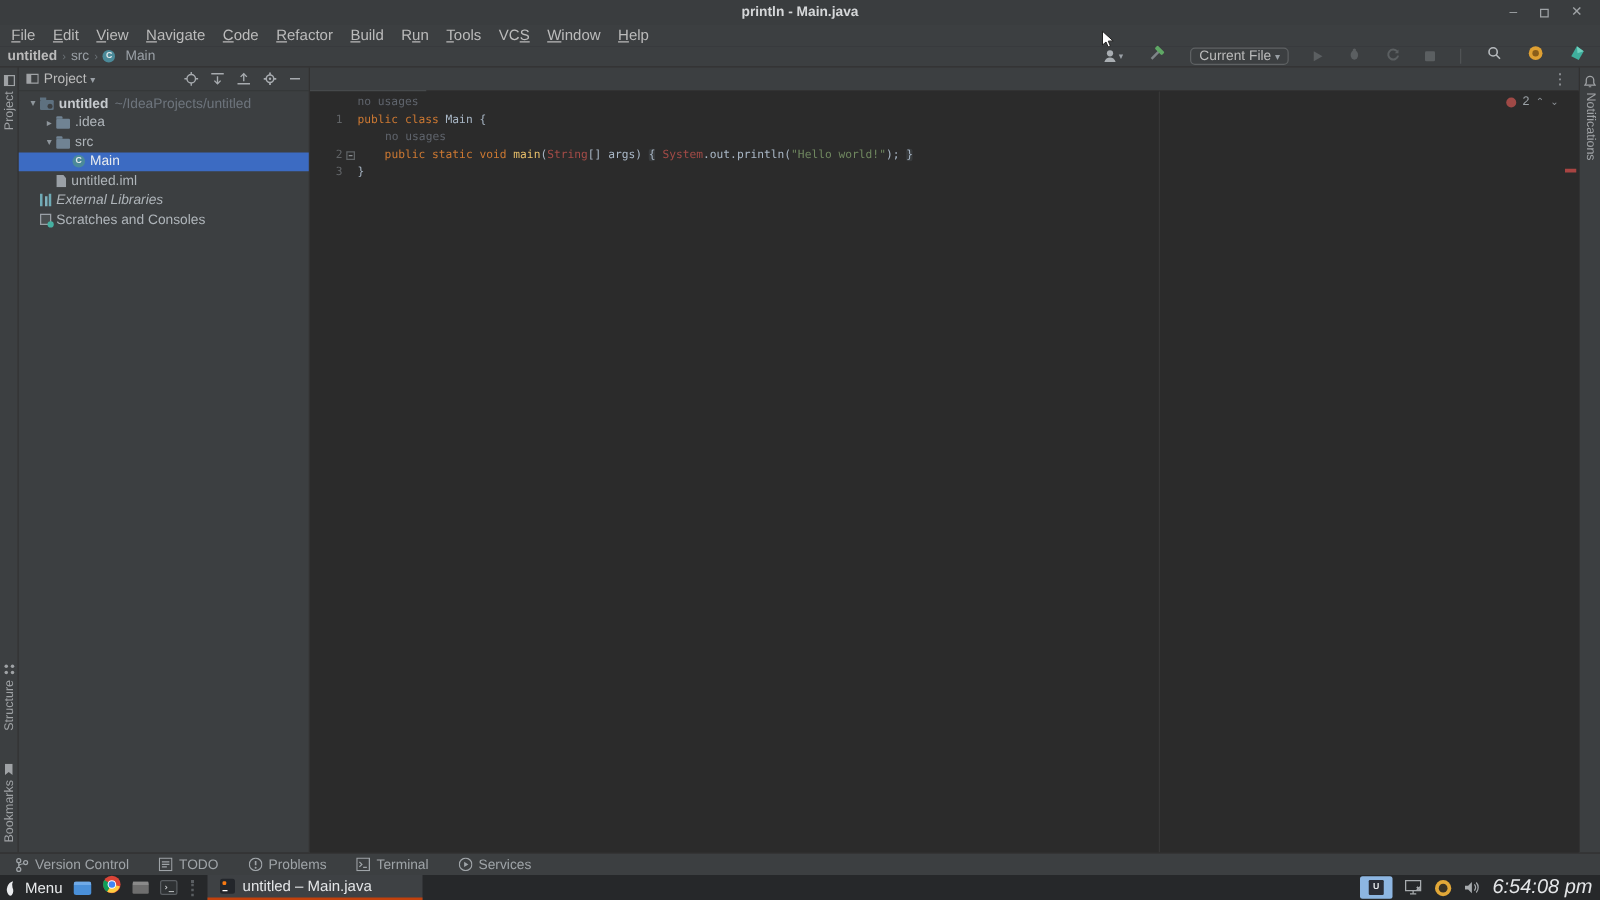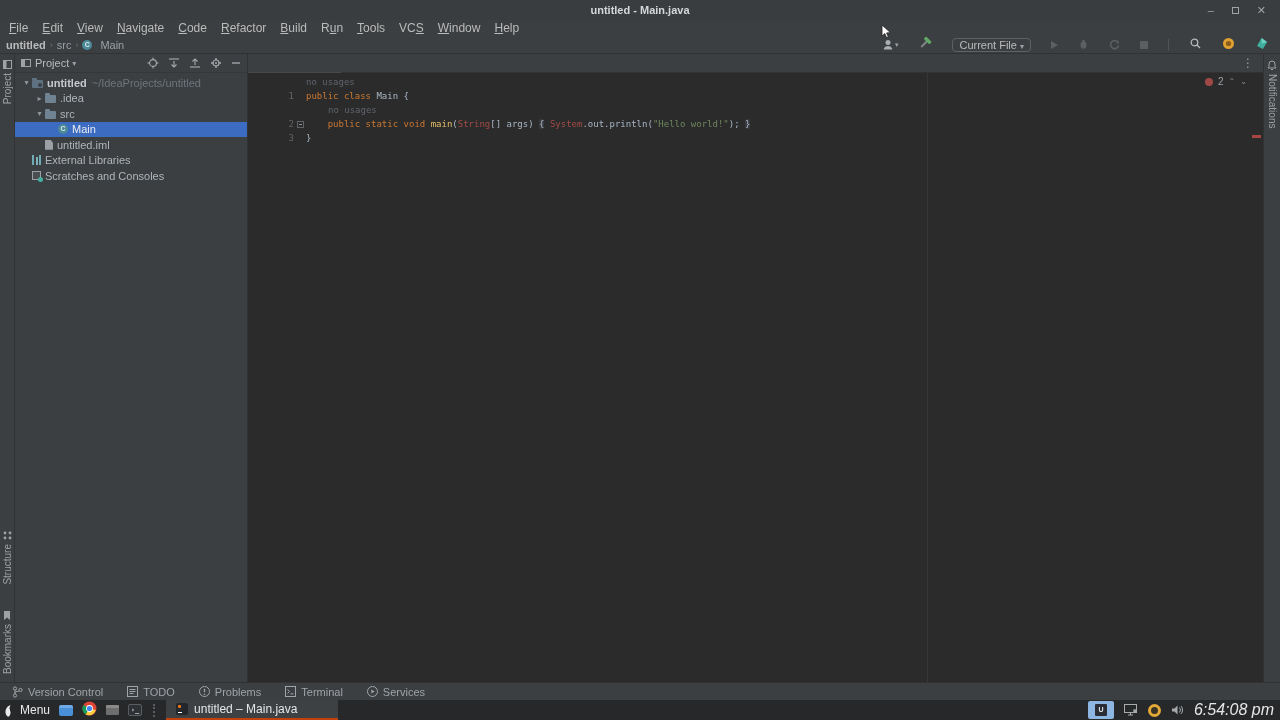--- a/index.html
+++ b/index.html
@@ -76,21 +76,21 @@
   .tab { height:19px; background:#46494B; display:flex; align-items:center; gap:5px; padding:0 7px 0 8px;margin-top:36px; }
   .tab-label { color:#BBBBBB; font-size:11px; }
   .tab-close { color:#8A8D8F; font-size:11px; }
   .tab-more { margin-left:auto; padding-right:8px; color:#9A9EA2; font-size:12px; letter-spacing:1px; }
 
   .banner { height:20px; background:#2C4A70; display:flex; align-items:center; padding:0 12px 0 8px; flex:0 0 auto; }
   .banner-msg { color:#CED6DF; font-size:11px; }
   .banner-action { margin-left:auto; color:#6C9CD8; font-size:11px; }
 
   .editor { flex:1 1 auto; background:#2B2B2B; position:relative; font-family:"DejaVu Sans Mono","Liberation Mono",monospace; font-size:9px; padding-top:2px; overflow:hidden; }
-  .eline { height:14px; display:flex; align-items:center; white-space:pre;margin-left:20px; }
+  .eline { height:14px; display:flex; align-items:center; white-space:pre; }
   .gut { flex:0 0 38px; display:flex; align-items:center; }
   .gnum { flex:1 1 auto; text-align:right; color:#606366; padding-right:12px; }
   .gfold { width:7px; height:7px; border:1px solid #5F6365; margin-right:2px; margin-left:-9px; background:#2B2B2B; position:relative; }
   .gfold::after { content:''; position:absolute; left:1px; right:1px; top:2.2px; height:1px; background:#8A8E92; }
   .inlay { color:#5F646C; }
   .tk-kw { color:#CC7832; }
   .tk-pl { color:#A9B7C6; }
   .tk-fn { color:#E8BF6A; }
   .tk-err { color:#A34B47; }
   .tk-str { color:#6F875F; }
@@ -132,21 +132,21 @@
 
   
   .cursor { position:absolute; left:881px; top:24px; z-index:99; pointer-events:none; }
 </style>
 </head>
 <body>
 
 <div id="screen">
 
   <div class="titlebar">
-    <div class="title">untitled - Main.java</div>
+    <div class="title">println - Main.java</div>
     <div class="win-controls">
       <span>–</span>
       <span class="wc-max"></span>
       <span>✕</span>
     </div>
   </div>
 
   <div class="menubar" id="menubar">
       <span class="menu-item"><u>F</u>ile</span>
       <span class="menu-item"><u>E</u>dit</span>
@@ -310,21 +310,21 @@
             <span class="ticon ti-class">C</span>
             <span class="tlabel">Main</span>
           </div>
           <div class="trow" style="padding-left: 19px;">
             <span class="tchev"></span>
             <span class="ticon">
               <span class="ti-file"></span>
             </span>
             <span class="tlabel">untitled.iml</span>
           </div>
-          <div class="trow" style="padding-left: 6px;">
+          <div class="trow" style="padding-left: 6px; font-style: italic;">
             <span class="tchev"></span>
             <span class="ticon ti-lib">
               <i></i>
               <i></i>
               <i></i>
             </span>
             <span class="tlabel">External Libraries</span>
           </div>
           <div class="trow" style="padding-left: 6px;">
             <span class="tchev"></span>

